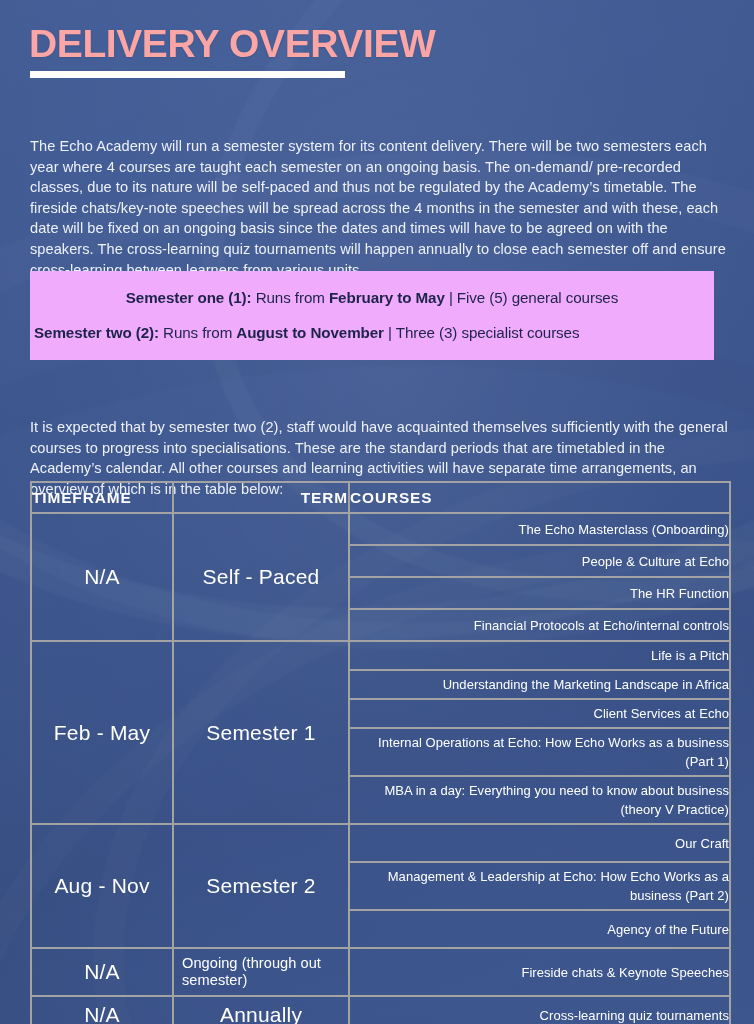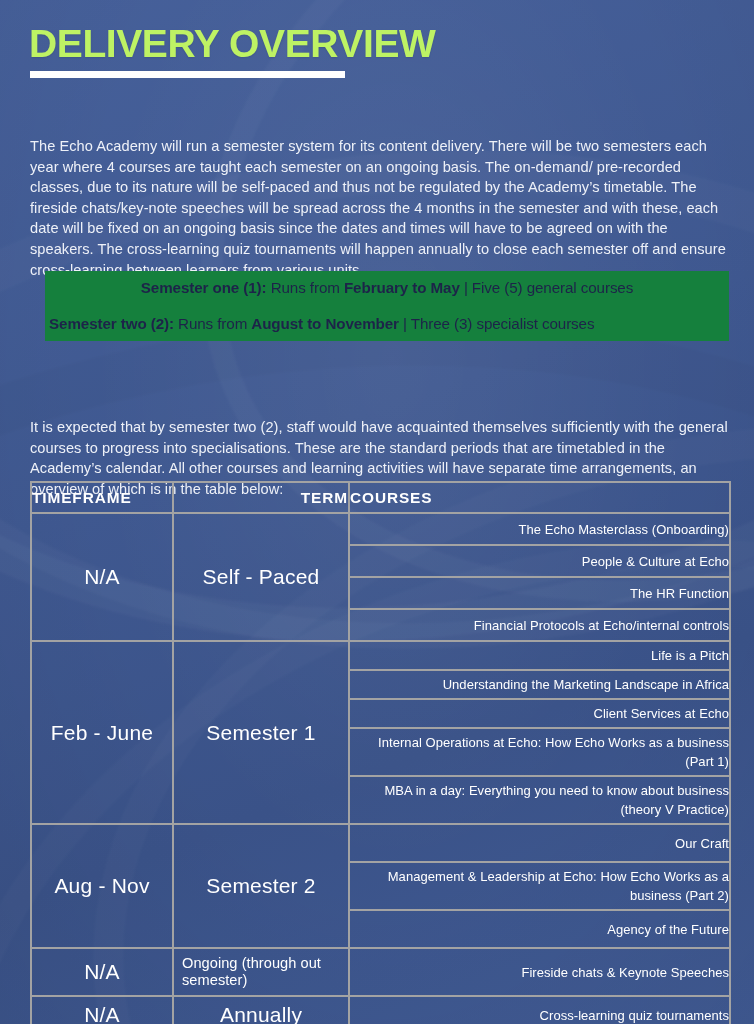--- a/index.html
+++ b/index.html
@@ -51,21 +51,21 @@
   .page {
     position: relative;
     z-index: 1;
     padding: 0 0 0 0;
   }
 
   .title {
     position: absolute;
     left: 29px;
     top: 24px;
-    color: #bef264;
+    color: #fca5a5;
     font-size: 39px;
     font-weight: bold;
     letter-spacing: -0.4px;
     line-height: 1;
     white-space: nowrap;
     text-shadow: 0 1px 2px rgba(0,0,0,0.10);
   }
   .title-rule {
     position: absolute;
     left: 30px;
@@ -84,25 +84,25 @@
     line-height: 20.6px;
     letter-spacing: 0.05px;
     margin-top: 40px;
   }
   .para-1 { top: 96px; }
   .para-2 { top: 377px; width: 702px; }
 
   
   .callout {
     position: absolute;
-    left: 45px;
+    left: 30px;
     top: 271px;
     width: 684px;
-    height: 70px;
-    background: #15803d;
+    height: 89px;
+    background: #f0abfc;
     display: flex;
     flex-direction: column;
     justify-content: center;
     box-sizing: border-box;
   }
   .callout-line {
     color: #1d2349;
     font-size: 15.2px;
     line-height: 1.2;
     white-space: nowrap;
@@ -236,21 +236,21 @@
         <tr>
           <td class="cell-cs r30">People &amp; Culture at Echo</td>
         </tr>
         <tr>
           <td class="cell-cs r30">The HR Function</td>
         </tr>
         <tr>
           <td class="cell-cs r30">Financial Protocols at Echo/internal controls</td>
         </tr>
         <tr>
-          <td class="cell-tf" rowspan="5">Feb - June</td>
+          <td class="cell-tf" rowspan="5">Feb - May</td>
           <td class="cell-tm" rowspan="5">Semester 1</td>
           <td class="cell-cs r27">Life is a Pitch</td>
         </tr>
         <tr>
           <td class="cell-cs r27">Understanding the Marketing Landscape in Africa</td>
         </tr>
         <tr>
           <td class="cell-cs r27">Client Services at Echo</td>
         </tr>
         <tr>

